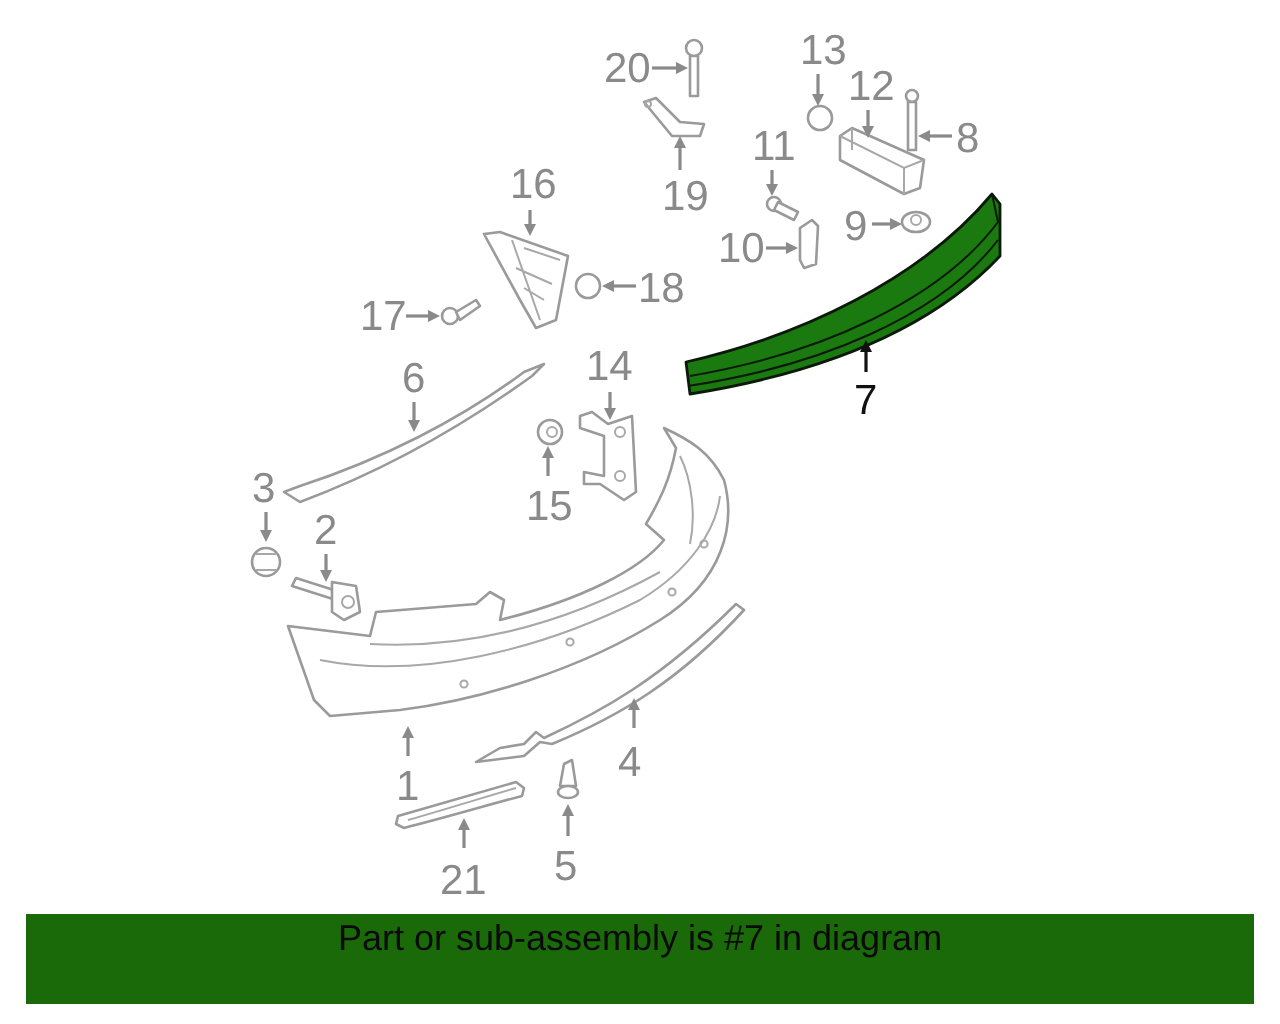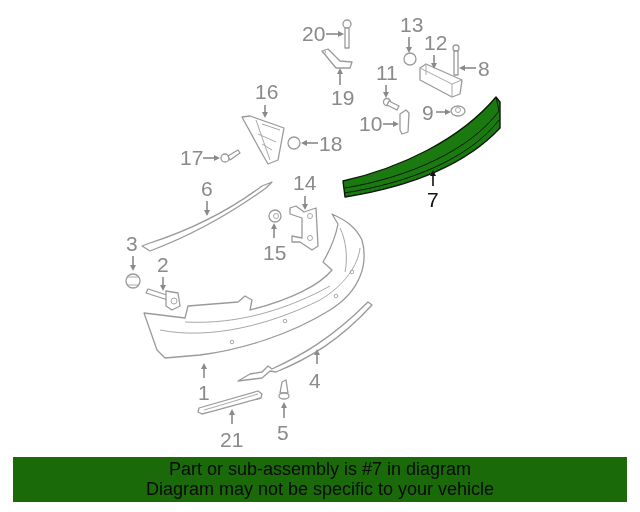--- a/index.html
+++ b/index.html
@@ -234,14 +234,13 @@
   </g>
   <g>
     <line class="arrow" x1="232" y1="424" x2="232" y2="413"></line>
     <polygon class="head" points="232,409 229,415 235,415"></polygon>
     <text class="callout" x="220" y="447">21</text>
   </g>
 </svg>
 
 <div id="banner">
   <div>Part or sub-assembly is #7 in diagram</div>
-  <div>Diagram may not be specific to your vehicle</div>
 </div>
 
 </body></html>

